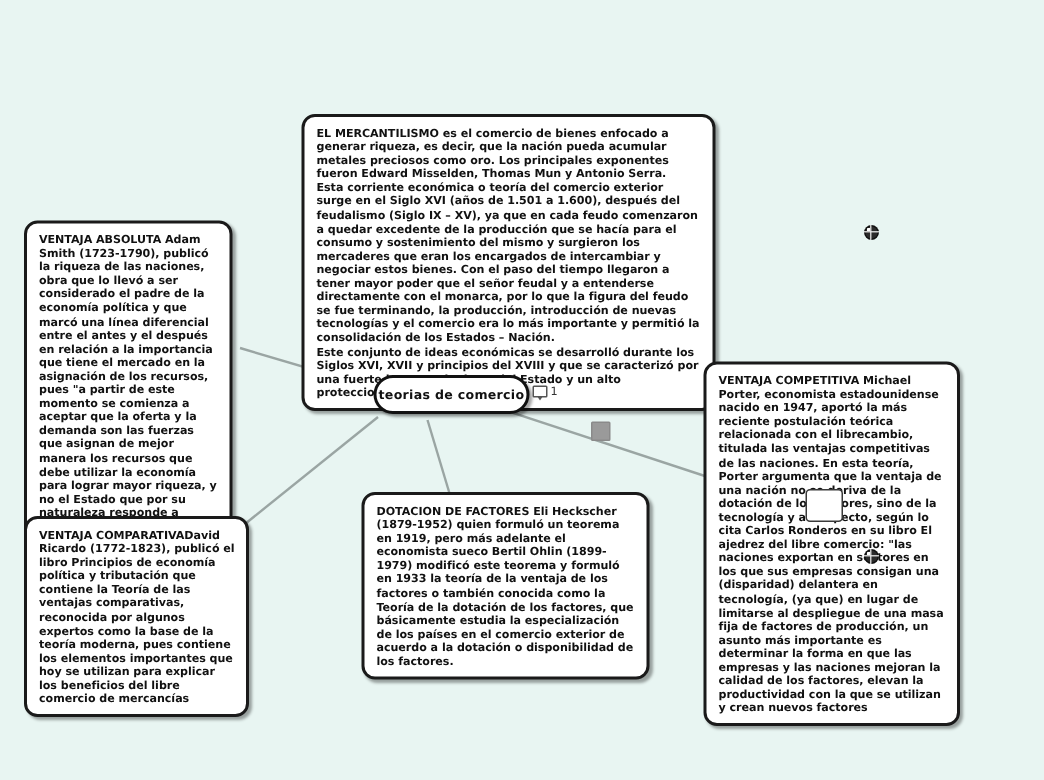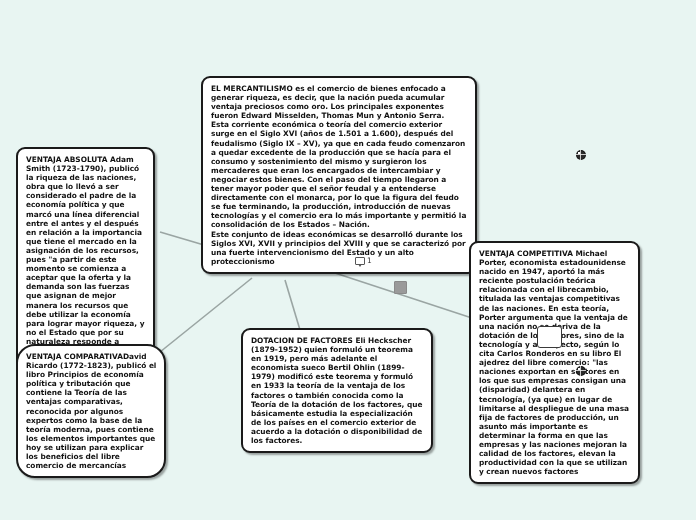--- a/index.html
+++ b/index.html
@@ -116,47 +116,50 @@
 
     <line x1="285" y1="280" x2="300" y2="330" stroke="#9aa5a3" stroke-width="1.6"></line>
 
     <line x1="335" y1="273" x2="478" y2="320" stroke="#9aa5a3" stroke-width="1.6"></line>
     <polygon points="478,320 469,317 471,324" fill="#9aa5a3"></polygon>
   </svg>
 
   <div class="handle" style="left:394px;top:281px;"></div>
 
   <div class="node" style="left:201px;top:76px;width:276px;">
-    <p>EL MERCANTILISMO es el comercio de bienes enfocado a generar riqueza, es decir, que la nación pueda acumular ventaja preciosos como oro. Los principales exponentes fueron Edward Misselden, Thomas Mun y Antonio Serra.</p>
+    <p>EL MERCANTILISMO es el comercio de bienes enfocado a generar riqueza, es decir, que la nación pueda acumular metales preciosos como oro. Los principales exponentes fueron Edward Misselden, Thomas Mun y Antonio Serra.</p>
     <p>Esta corriente económica o teoría del comercio exterior surge en el Siglo XVI (años de 1.501 a 1.600), después del feudalismo (Siglo IX – XV), ya que en cada feudo comenzaron a quedar excedente de la producción que se hacía para el consumo y sostenimiento del mismo y surgieron los mercaderes que eran los encargados de intercambiar y negociar estos bienes. Con el paso del tiempo llegaron a tener mayor poder que el señor feudal y a entenderse directamente con el monarca, por lo que la figura del feudo se fue terminando, la producción, introducción de nuevas tecnologías y el comercio era lo más importante y permitió la consolidación de los Estados – Nación.</p>
     <p>Este conjunto de ideas económicas se desarrolló durante los Siglos XVI, XVII y principios del XVIII y que se caracterizó por una fuerte intervencionismo del Estado y un alto proteccionismo</p>
   </div>
 
   <div class="node" style="left:16px;top:147px;width:139px;">
     <p>VENTAJA ABSOLUTA Adam Smith (1723-1790), publicó la riqueza de las naciones, obra que lo llevó a ser considerado el padre de la economía política y que marcó una línea diferencial entre el antes y el después en relación a la importancia que tiene el mercado en la asignación de los recursos, pues "a partir de este momento se comienza a aceptar que la oferta y la demanda son las fuerzas que asignan de mejor manera los recursos que debe utilizar la economía para lograr mayor riqueza, y no el Estado que por su naturaleza responde a intereses y carece de esta habilidad"* .</p>
   </div>
 
-  <div class="node" style="left:16px;top:344px;width:150px;border-radius:19px;">
+  <div class="node" style="left:16px;top:344px;width:150px;">
     <p>VENTAJA COMPARATIVADavid Ricardo (1772-1823), publicó el libro Principios de economía política y tributación que contiene la Teoría de las ventajas comparativas, reconocida por algunos expertos como la base de la teoría moderna, pues contiene los elementos importantes que hoy se utilizan para explicar los beneficios del libre comercio de mercancías</p>
   </div>
 
   <div class="ghost-node" style="left:330px;top:334px;width:62px;height:28px;text-align:right;">
     <span>ercio</span>
   </div>
 
   <div class="node" style="left:241px;top:328px;width:192px;">
     <p>DOTACION DE FACTORES Eli Heckscher (1879-1952) quien formuló un teorema en 1919, pero más adelante el economista sueco Bertil Ohlin (1899-1979) modificó este teorema y formuló en 1933 la teoría de la ventaja de los factores o también conocida como la Teoría de la dotación de los factores, que básicamente estudia la especialización de los países en el comercio exterior de acuerdo a la dotación o disponibilidad de los factores.</p>
   </div>
 
   <div class="node" style="left:469px;top:241px;width:171px;">
     <p>VENTAJA COMPETITIVA Michael Porter, economista estadounidense nacido en 1947, aportó la más reciente postulación teórica relacionada con el librecambio, titulada las ventajas competitivas de las naciones. En esta teoría, Porter argumenta que la ventaja de una nación no se deriva de la dotación de los factores, sino de la tecnología y al respecto, según lo cita Carlos Ronderos en su libro El ajedrez del libre comercio: "las naciones exportan en sectores en los que sus empresas consigan una (disparidad) delantera en tecnología, (ya que) en lugar de limitarse al despliegue de una masa fija de factores de producción, un asunto más importante es determinar la forma en que las empresas y las naciones mejoran la calidad de los factores, elevan la productividad con la que se utilizan y crean nuevos factores</p>
   </div>
 
   <div class="white-patch" style="left:537px;top:326px;width:23px;height:20px;"></div>
 
+  <div class="center-node" style="left:249px;top:250px;width:100px;height:22px;">
+    <span>teorias de comercio</span>
+  </div>
 
   <div class="badge" style="left:355px;top:256px;">
     <span class="bubble"></span>
     <span>1</span>
   </div>
 
   <div class="globe" style="left:576px;top:150px;"></div>
   <div class="globe" style="left:576px;top:366px;"></div>
 
 </div>

